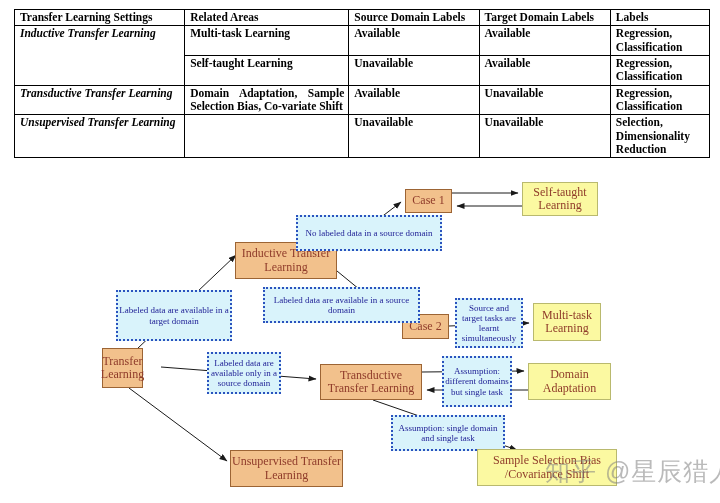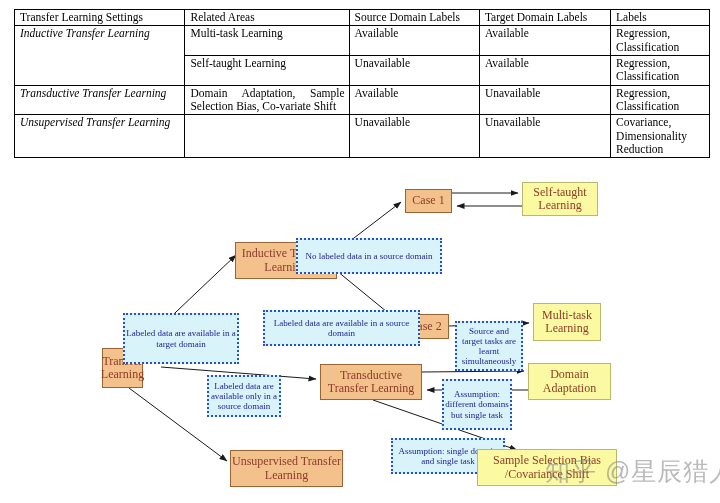--- a/index.html
+++ b/index.html
@@ -2,36 +2,36 @@
 <html style="--node-fill: #f2c18c; --node-border: #9c6434; --node-text: #8f3b2a; --condition-fill: #d9f3fb; --condition-border: #2a52be; --condition-text: #1c1c94; --approach-fill: #fbf9a1; --approach-border: #b9b96e; --approach-text: #8f3b2a; --arrow: #1a1a1a;"><head>
 <meta charset="utf-8">
 <style>
   html,body{margin:0;padding:0;background:#fff;}
   .page{position:relative;width:720px;height:503px;background:#fff;overflow:hidden;
         font-family:"Liberation Serif", serif;}
   
   table.tl{position:absolute;left:14px;top:9px;width:696px;border-collapse:collapse;
            font-size:11.5px;line-height:1.16;color:#000;}
   table.tl th, table.tl td{border:1px solid #000;padding:1px 4px 1px 5px;
-           vertical-align:top;text-align:left;font-weight:normal;}
+           vertical-align:top;text-align:left;font-weight:bold;}
   table.tl th{height:13px;}
   table.tl td.it{font-style:italic;}
   table.tl td.just{text-align:justify;}
   .c1{width:172px}.c2{width:166px}.c3{width:128px}.c4{width:129px}.c5{width:91px}
   tr.r1{height:26px}tr.r2{height:26px}tr.r3{height:26px}tr.r4{height:41px}
   
   .layer{position:absolute;left:0;top:0;width:720px;height:503px;}
   svg.wires{position:absolute;left:0;top:0;z-index:1;}
   svg.wires line{stroke:var(--arrow);stroke-width:1;}
   .node{position:absolute;z-index:2;display:flex;align-items:center;justify-content:center;
         text-align:center;box-sizing:border-box;line-height:1.12;}
   .cat{background:var(--node-fill);border:1px solid var(--node-border);
        color:var(--node-text);font-size:12px;padding:1px;}
   .cond{background:var(--condition-fill);border:2px dotted var(--condition-border);
-        color:var(--condition-text);font-size:9px;padding:16px 1px;margin-top:23px;}
+        color:var(--condition-text);font-size:9px;padding:16px 1px;}
   .appr{background:var(--approach-fill);border:1px solid var(--approach-border);
         color:var(--approach-text);font-size:12px;padding:1px;}
   .wm{position:absolute;z-index:3;left:545px;top:455px;font-size:25px;letter-spacing:1px;
       color:rgba(130,130,130,0.55);font-family:"Liberation Sans", sans-serif;white-space:nowrap;}
 </style>
 </head>
 <body>
 
 <div class="page">
 
@@ -62,21 +62,21 @@
       <td class="just">Domain Adaptation, Sample Selection Bias, Co-variate Shift</td>
       <td>Available</td>
       <td>Unavailable</td>
       <td>Regression, Classification</td>
     </tr>
     <tr class="r4">
       <td class="it">Unsupervised Transfer Learning</td>
       <td></td>
       <td>Unavailable</td>
       <td>Unavailable</td>
-      <td>Covariance, Dimensionality Reduction</td>
+      <td>Selection, Dimensionality Reduction</td>
     </tr>
   </tbody>
     </table>
 
   <div class="layer">
 
     <svg class="wires" width="720" height="503">
       <defs>
         <marker id="arr" markerWidth="9" markerHeight="8" refX="7.5" refY="3" orient="auto">
           <path d="M0,0 L8,3 L0,6 z" fill="#1a1a1a"></path>
@@ -96,21 +96,21 @@
     </svg>
 
     <div class="node cat" style="left:102px;top:348px;width:41px;height:40px">Transfer Learning</div>
     <div class="node cat" style="left:235px;top:242px;width:102px;height:37px">Inductive Transfer Learning</div>
     <div class="node cat" style="left:320px;top:364px;width:102px;height:36px">Transductive Transfer Learning</div>
     <div class="node cat" style="left:230px;top:450px;width:113px;height:37px">Unsupervised Transfer Learning</div>
     <div class="node cat" style="left:405px;top:189px;width:47px;height:24px">Case 1</div>
     <div class="node cat" style="left:402px;top:314px;width:47px;height:25px">Case 2</div>
 
     <div class="node cond" style="left:296px;top:215px;width:146px;height:19px">No labeled data in a source domain</div>
-    <div class="node cond" style="left:123px;top:290px;width:116px;height:51px">Labeled data are available in a target domain</div>
+    <div class="node cond" style="left:116px;top:290px;width:116px;height:51px">Labeled data are available in a target domain</div>
     <div class="node cond" style="left:263px;top:287px;width:157px;height:19px">Labeled data are available in a source domain</div>
     <div class="node cond" style="left:207px;top:352px;width:74px;height:42px">Labeled data are available only in a source domain</div>
     <div class="node cond" style="left:455px;top:298px;width:68px;height:50px">Source and target tasks are learnt simultaneously</div>
     <div class="node cond" style="left:442px;top:356px;width:70px;height:51px">Assumption: different domains but single task</div>
     <div class="node cond" style="left:391px;top:415px;width:114px;height:30px">Assumption: single domain and single task</div>
 
     <div class="node appr" style="left:522px;top:182px;width:76px;height:34px">Self-taught Learning</div>
     <div class="node appr" style="left:533px;top:303px;width:68px;height:38px">Multi-task Learning</div>
     <div class="node appr" style="left:528px;top:363px;width:83px;height:37px">Domain Adaptation</div>
     <div class="node appr" style="left:477px;top:449px;width:140px;height:37px">Sample Selection Bias /Covariance Shift</div>

